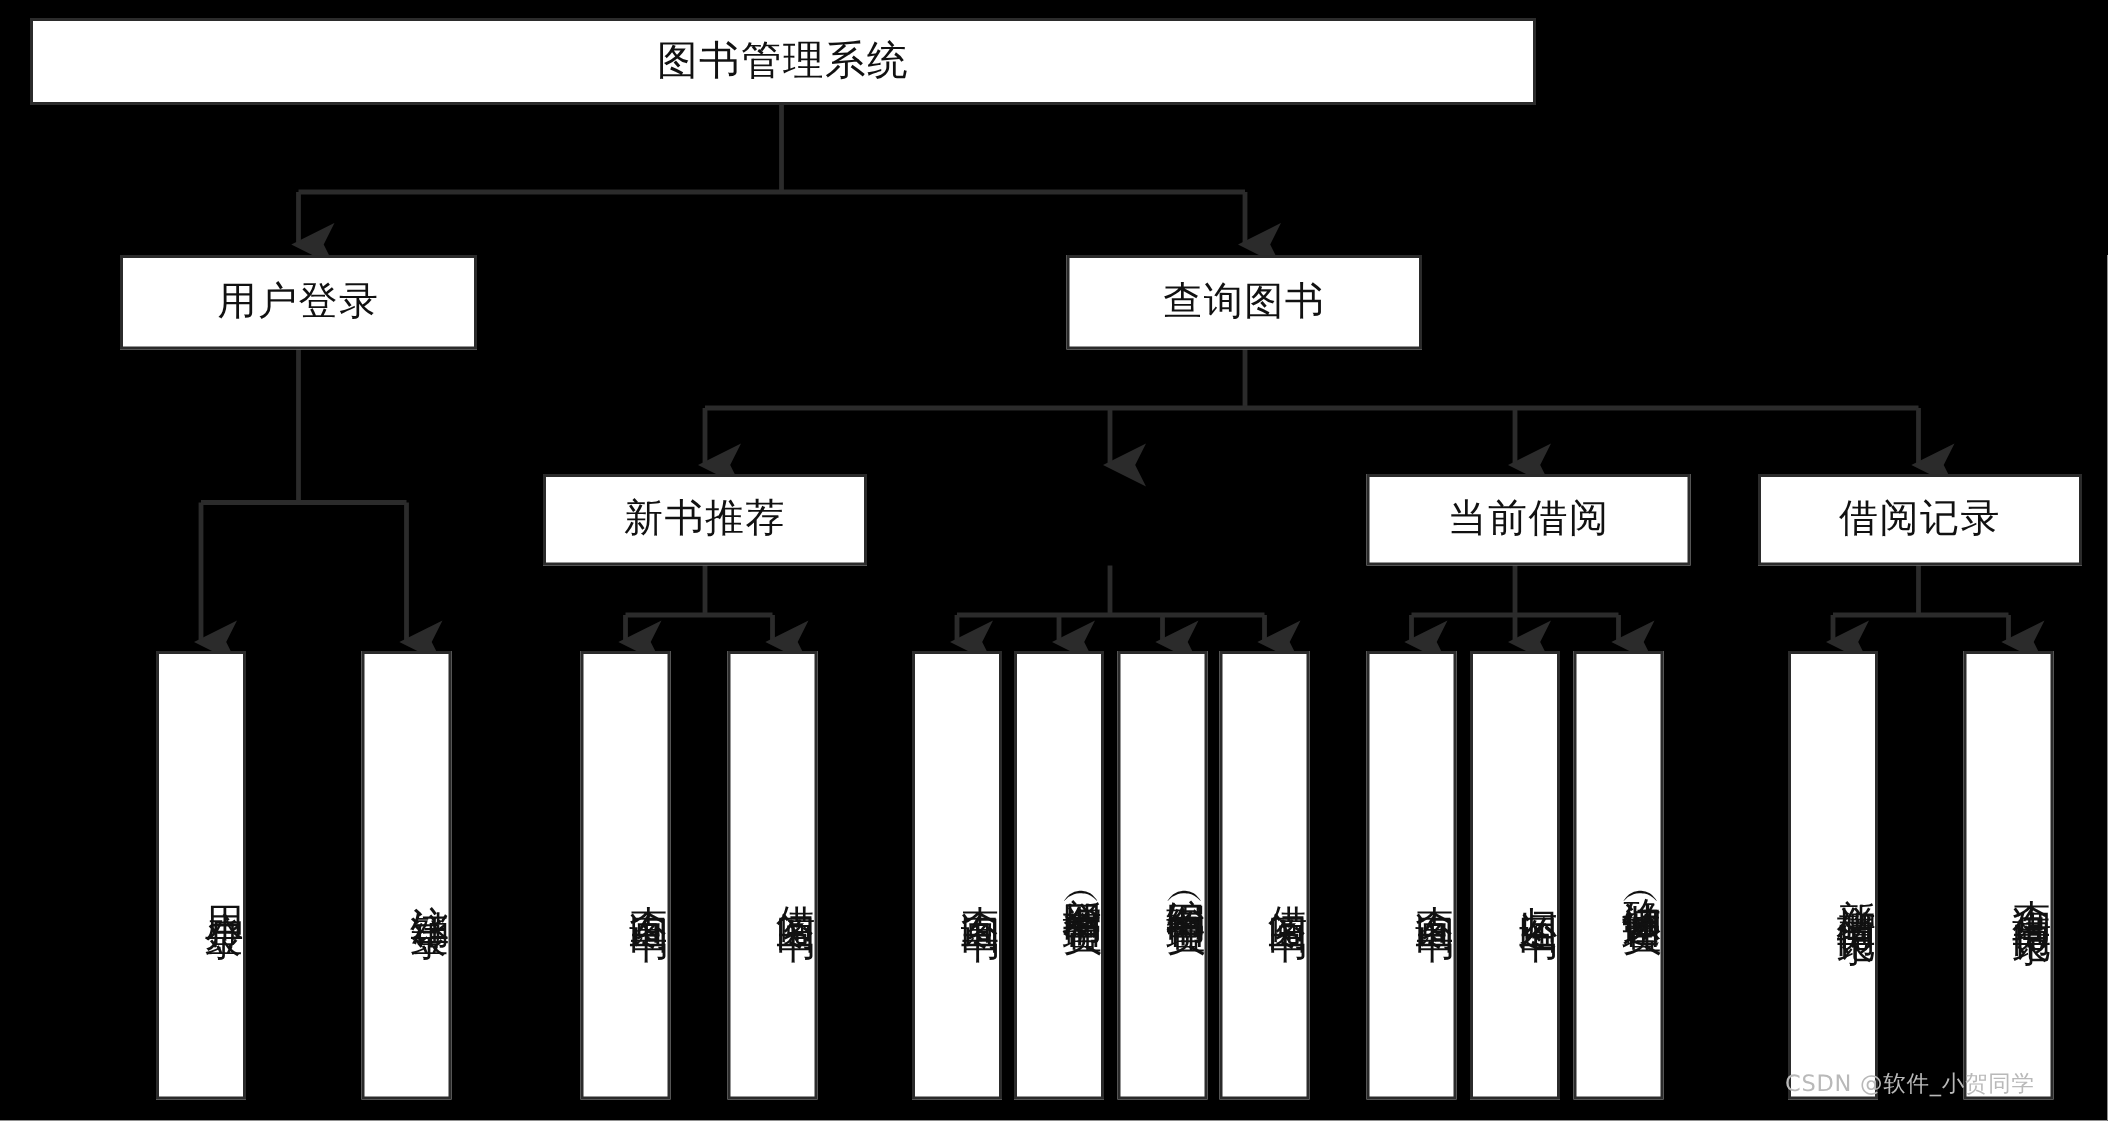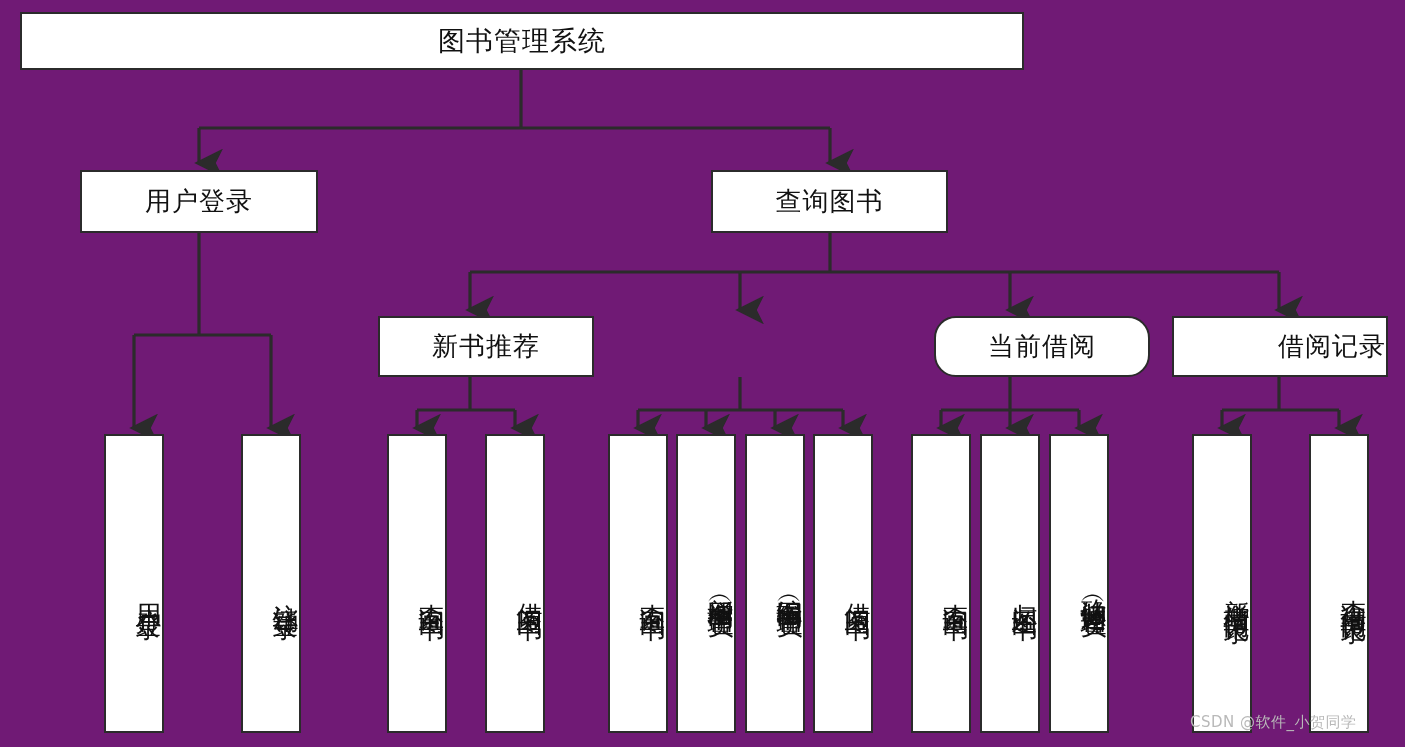--- a/index.html
+++ b/index.html
@@ -7,21 +7,21 @@
     padding: 0;
     background: #ffffff;
   }
   body {
     font-family: "DejaVu Sans", "Liberation Sans", sans-serif;
   }
   #canvas {
     position: relative;
     width: 1405px;
     height: 747px;
-    background: #701a75;
+    background: #000000;
     overflow: hidden;
   }
   #edges {
     position: absolute;
     left: 0;
     top: 0;
     width: 1405px;
     height: 747px;
   }
   .node {
@@ -126,27 +126,27 @@
     <span>图书管理系统</span>
   </div>
 
   <div class="node h" style="left:80px; top:170px; width:238px; height:63px;">
     <span>用户登录</span>
   </div>
   <div class="node h" style="left:711px; top:170px; width:237px; height:63px;">
     <span>查询图书</span>
   </div>
 
-  <div class="node h" style="left:362px; top:316px; width:216px; height:61px;margin-left:16px;">
+  <div class="node h" style="left:362px; top:316px; width:216px; height:61px;">
     <span>新书推荐</span>
   </div>
-  <div class="node h" style="left:934px; top:316px; width:216px; height:61px;border-radius:22px;">
+  <div class="node h" style="left:911px; top:316px; width:216px; height:61px;">
     <span>当前借阅</span>
   </div>
-  <div class="node h" style="left:1172px; top:316px; width:216px; height:61px;justify-content:flex-end;">
+  <div class="node h" style="left:1172px; top:316px; width:216px; height:61px;">
     <span>借阅记录</span>
   </div>
 
   <div class="node v" style="left:104px; top:434px; width:60px; height:299px;">
     <span>用户登录</span>
   </div>
   <div class="node v" style="left:241px; top:434px; width:60px; height:299px;">
     <span>注销登录</span>
   </div>
 

